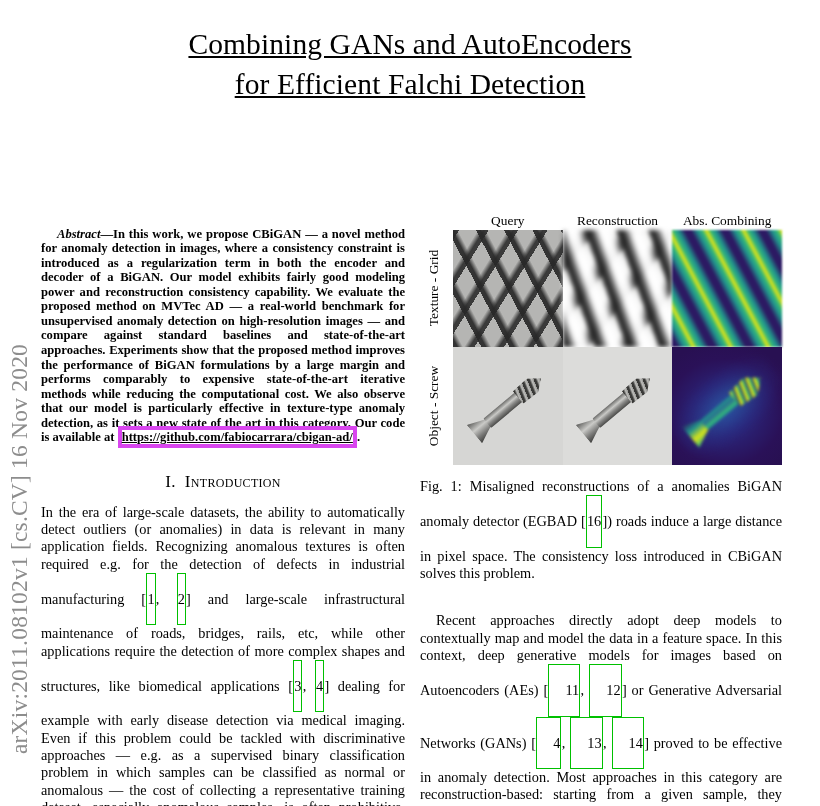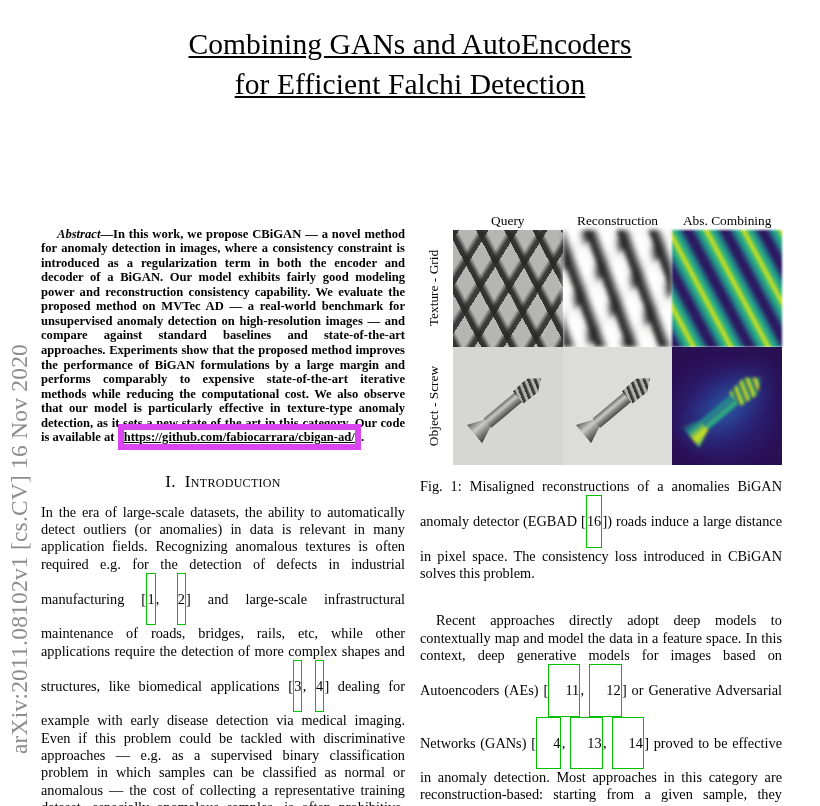--- a/index.html
+++ b/index.html
@@ -103,21 +103,21 @@
     text-indent: 16px;
     hyphens: none;
   }
   .abstract .lead {
     font-style: italic;
     font-weight: bold;
   }
   a.url-link {
     color: #000000;
     text-decoration: underline;
-    border: 6px solid #d946ef;
+    border: 4px solid #d946ef;
     padding: 0 0px;
     font-weight: bold;
   }
 
   
   .section-head {
     text-align: center;
     font-size: 17px;
     margin-top: 27px;
     margin-bottom: 12px;

